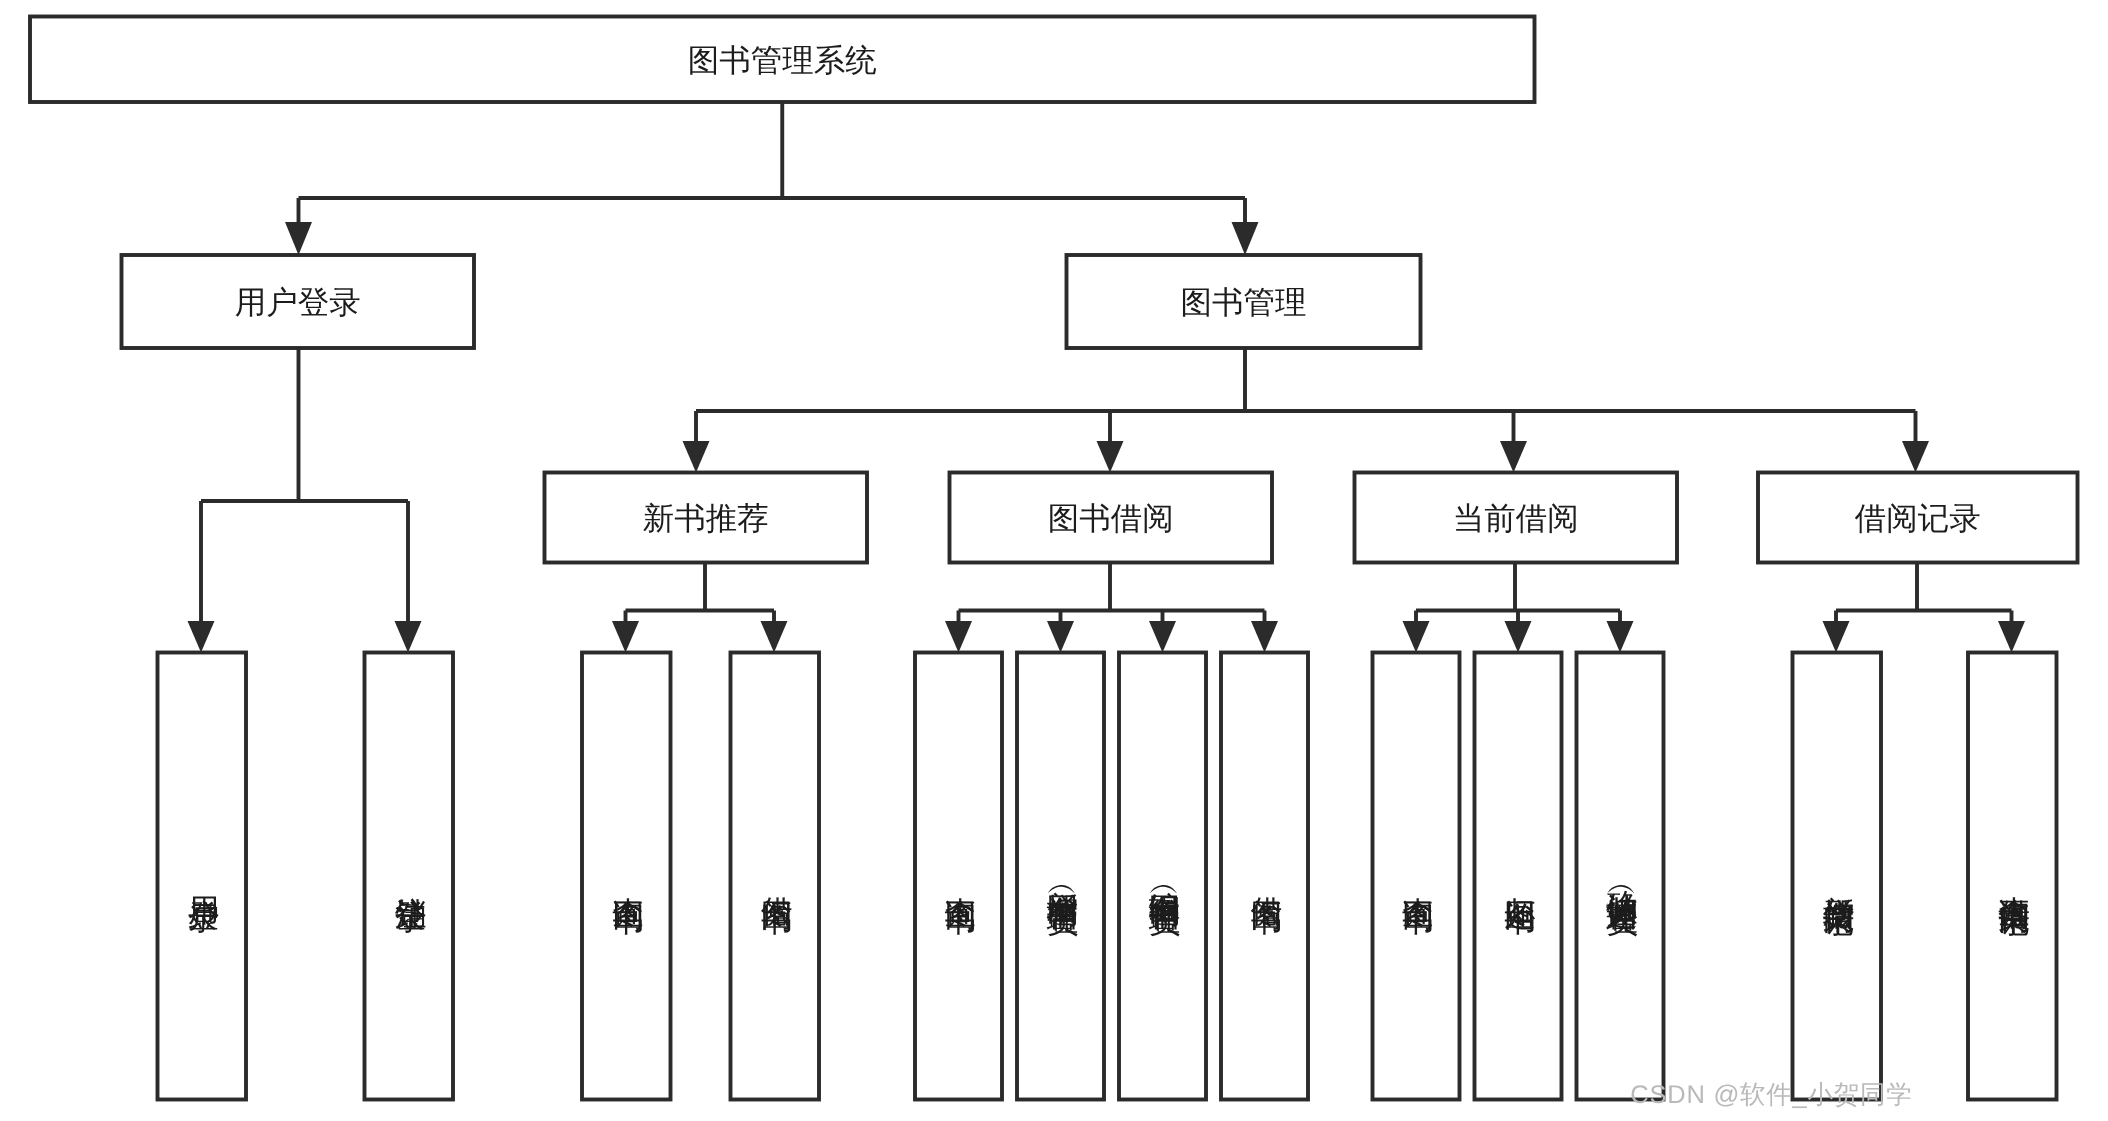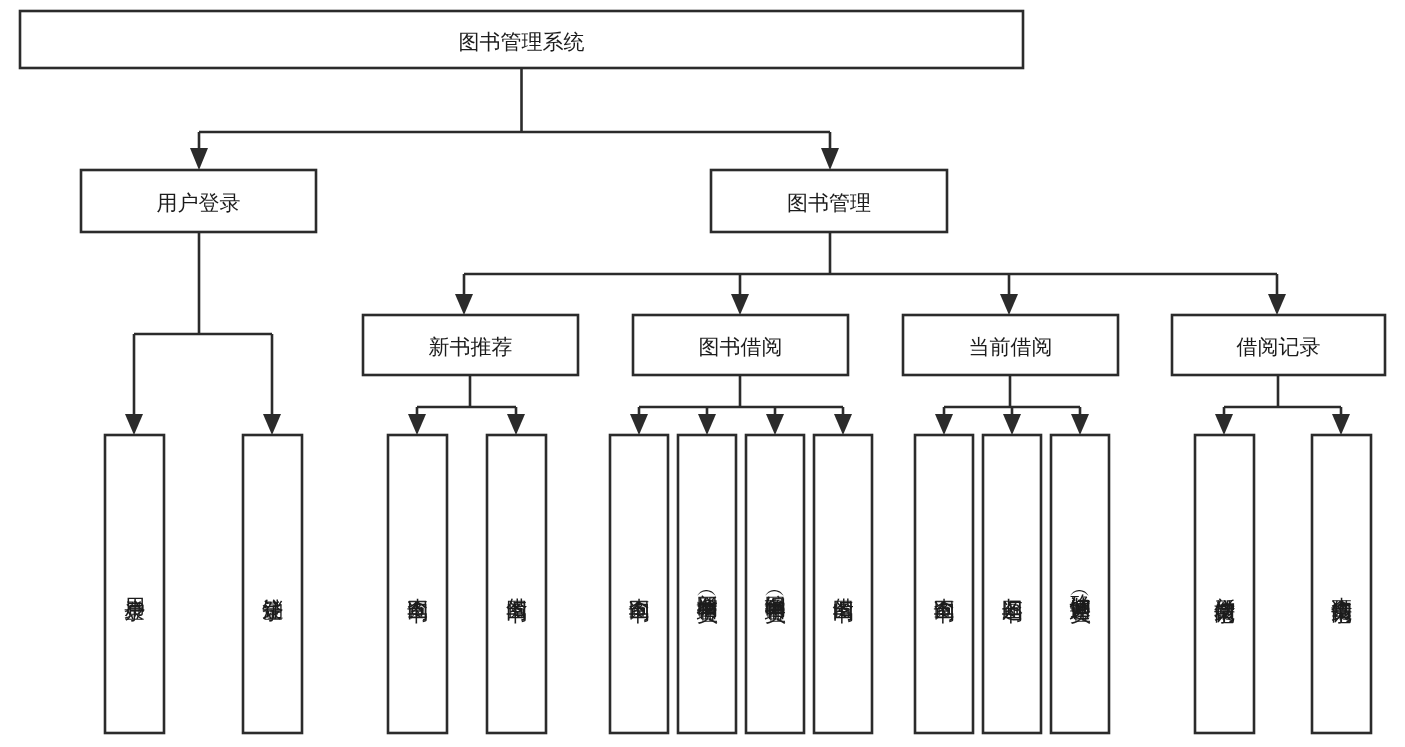--- a/index.html
+++ b/index.html
@@ -215,14 +215,15 @@
       <div class="leaf-label-v" style="left: 678px; top: 435px; width: 58px; height: 298px; display: flex; align-items: center; justify-content: center;">新增图书（管理员）</div>
       <div class="leaf-label-v" style="left: 746px; top: 435px; width: 58px; height: 298px; display: flex; align-items: center; justify-content: center;">编辑图书（管理员）</div>
       <div class="leaf-label-v" style="left: 814px; top: 435px; width: 58px; height: 298px; display: flex; align-items: center; justify-content: center;">借阅图书</div>
       <div class="leaf-label-v" style="left: 915px; top: 435px; width: 58px; height: 298px; display: flex; align-items: center; justify-content: center;">查询图书</div>
       <div class="leaf-label-v" style="left: 983px; top: 435px; width: 58px; height: 298px; display: flex; align-items: center; justify-content: center;">归还图书</div>
       <div class="leaf-label-v" style="left: 1051px; top: 435px; width: 58px; height: 298px; display: flex; align-items: center; justify-content: center;">确认归还（管理员）</div>
       <div class="leaf-label-v" style="left: 1195px; top: 435px; width: 59px; height: 298px; display: flex; align-items: center; justify-content: center;">新增借阅记录</div>
       <div class="leaf-label-v" style="left: 1312px; top: 435px; width: 59px; height: 298px; display: flex; align-items: center; justify-content: center;">查询借阅记录</div>
     </div>
 
+  <div class="watermark">CSDN @软件_小贺同学</div>
 
 </div>
 
 </body></html>

